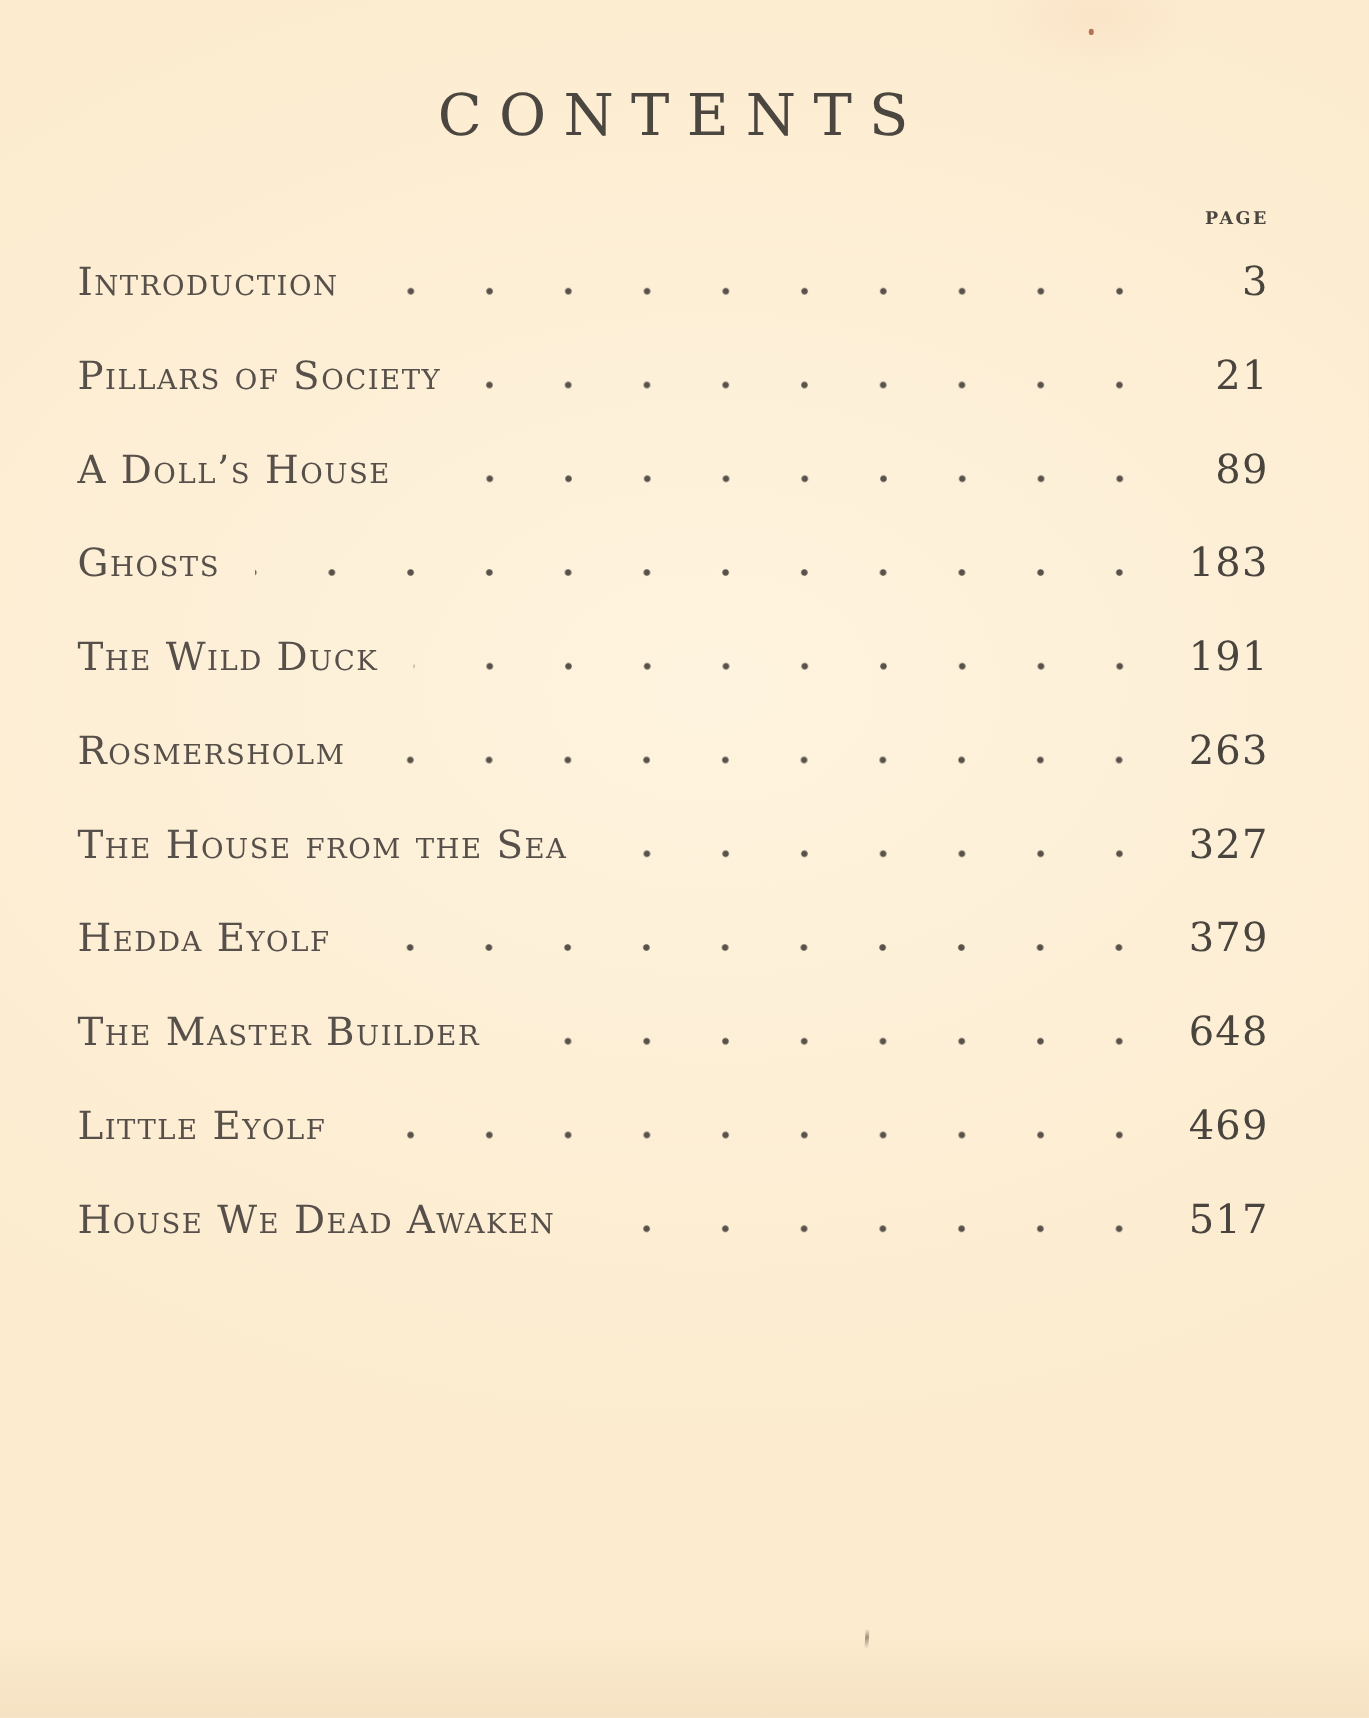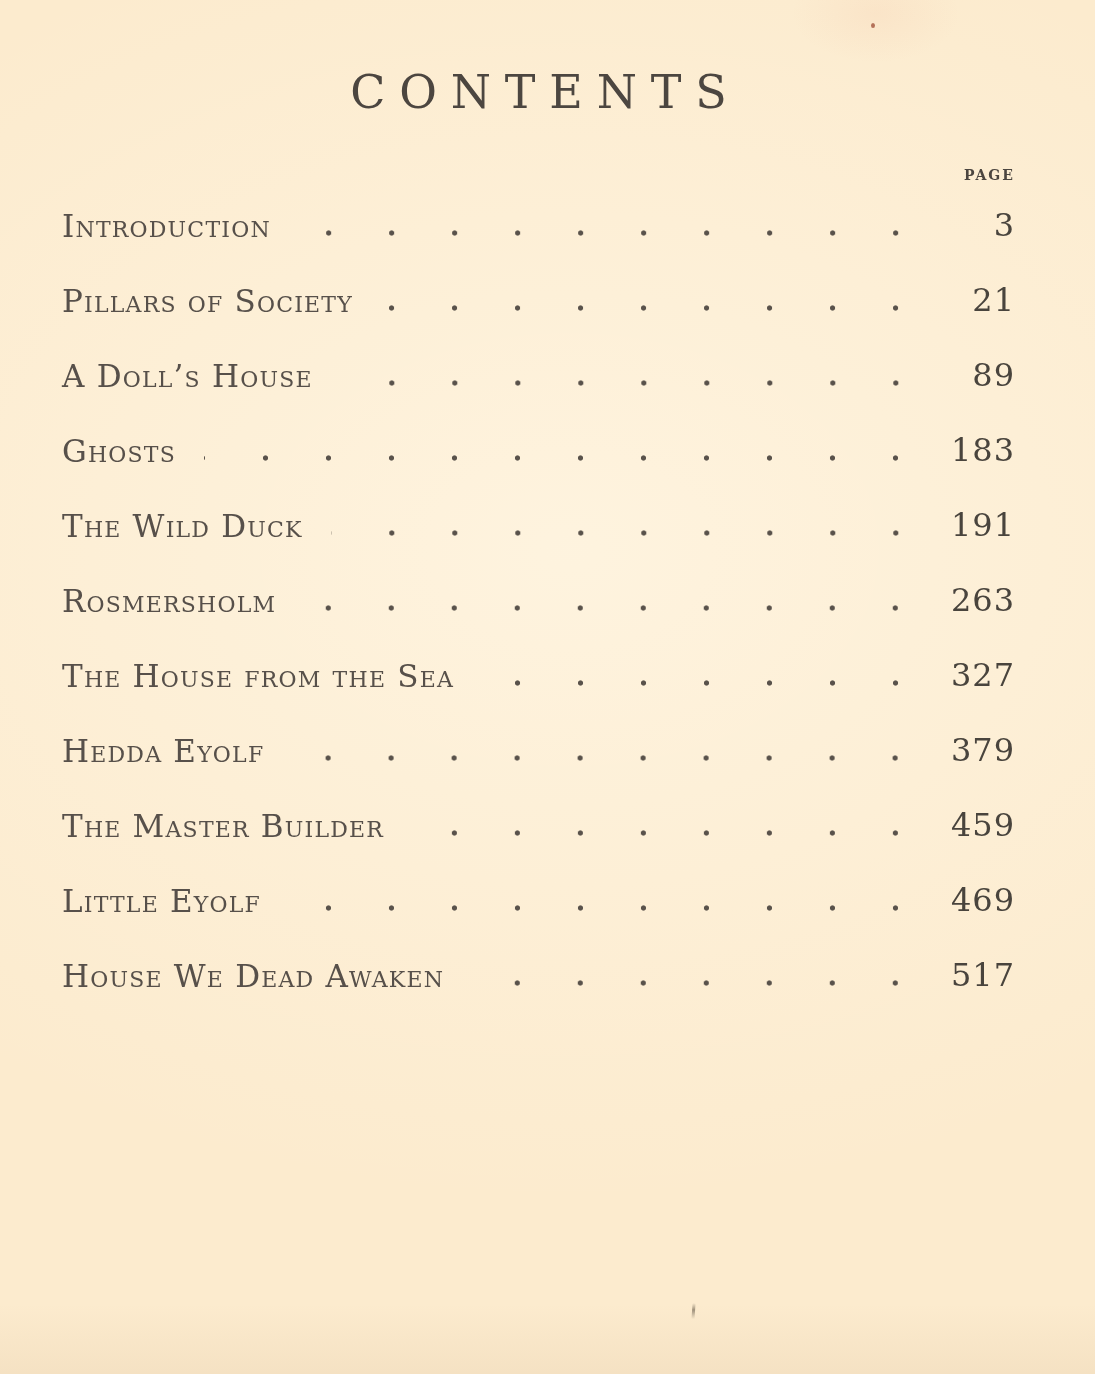--- a/index.html
+++ b/index.html
@@ -118,21 +118,21 @@
 
   <div class="row">
     <span class="entry-title">Hedda Eyolf</span>
     <span class="leader"></span>
     <span class="entry-page">379</span>
   </div>
 
   <div class="row">
     <span class="entry-title">The Master Builder</span>
     <span class="leader"></span>
-    <span class="entry-page">459</span>
+    <span class="entry-page">648</span>
   </div>
 
   <div class="row">
     <span class="entry-title">Little Eyolf</span>
     <span class="leader"></span>
     <span class="entry-page">469</span>
   </div>
 
 
   <div class="row">

